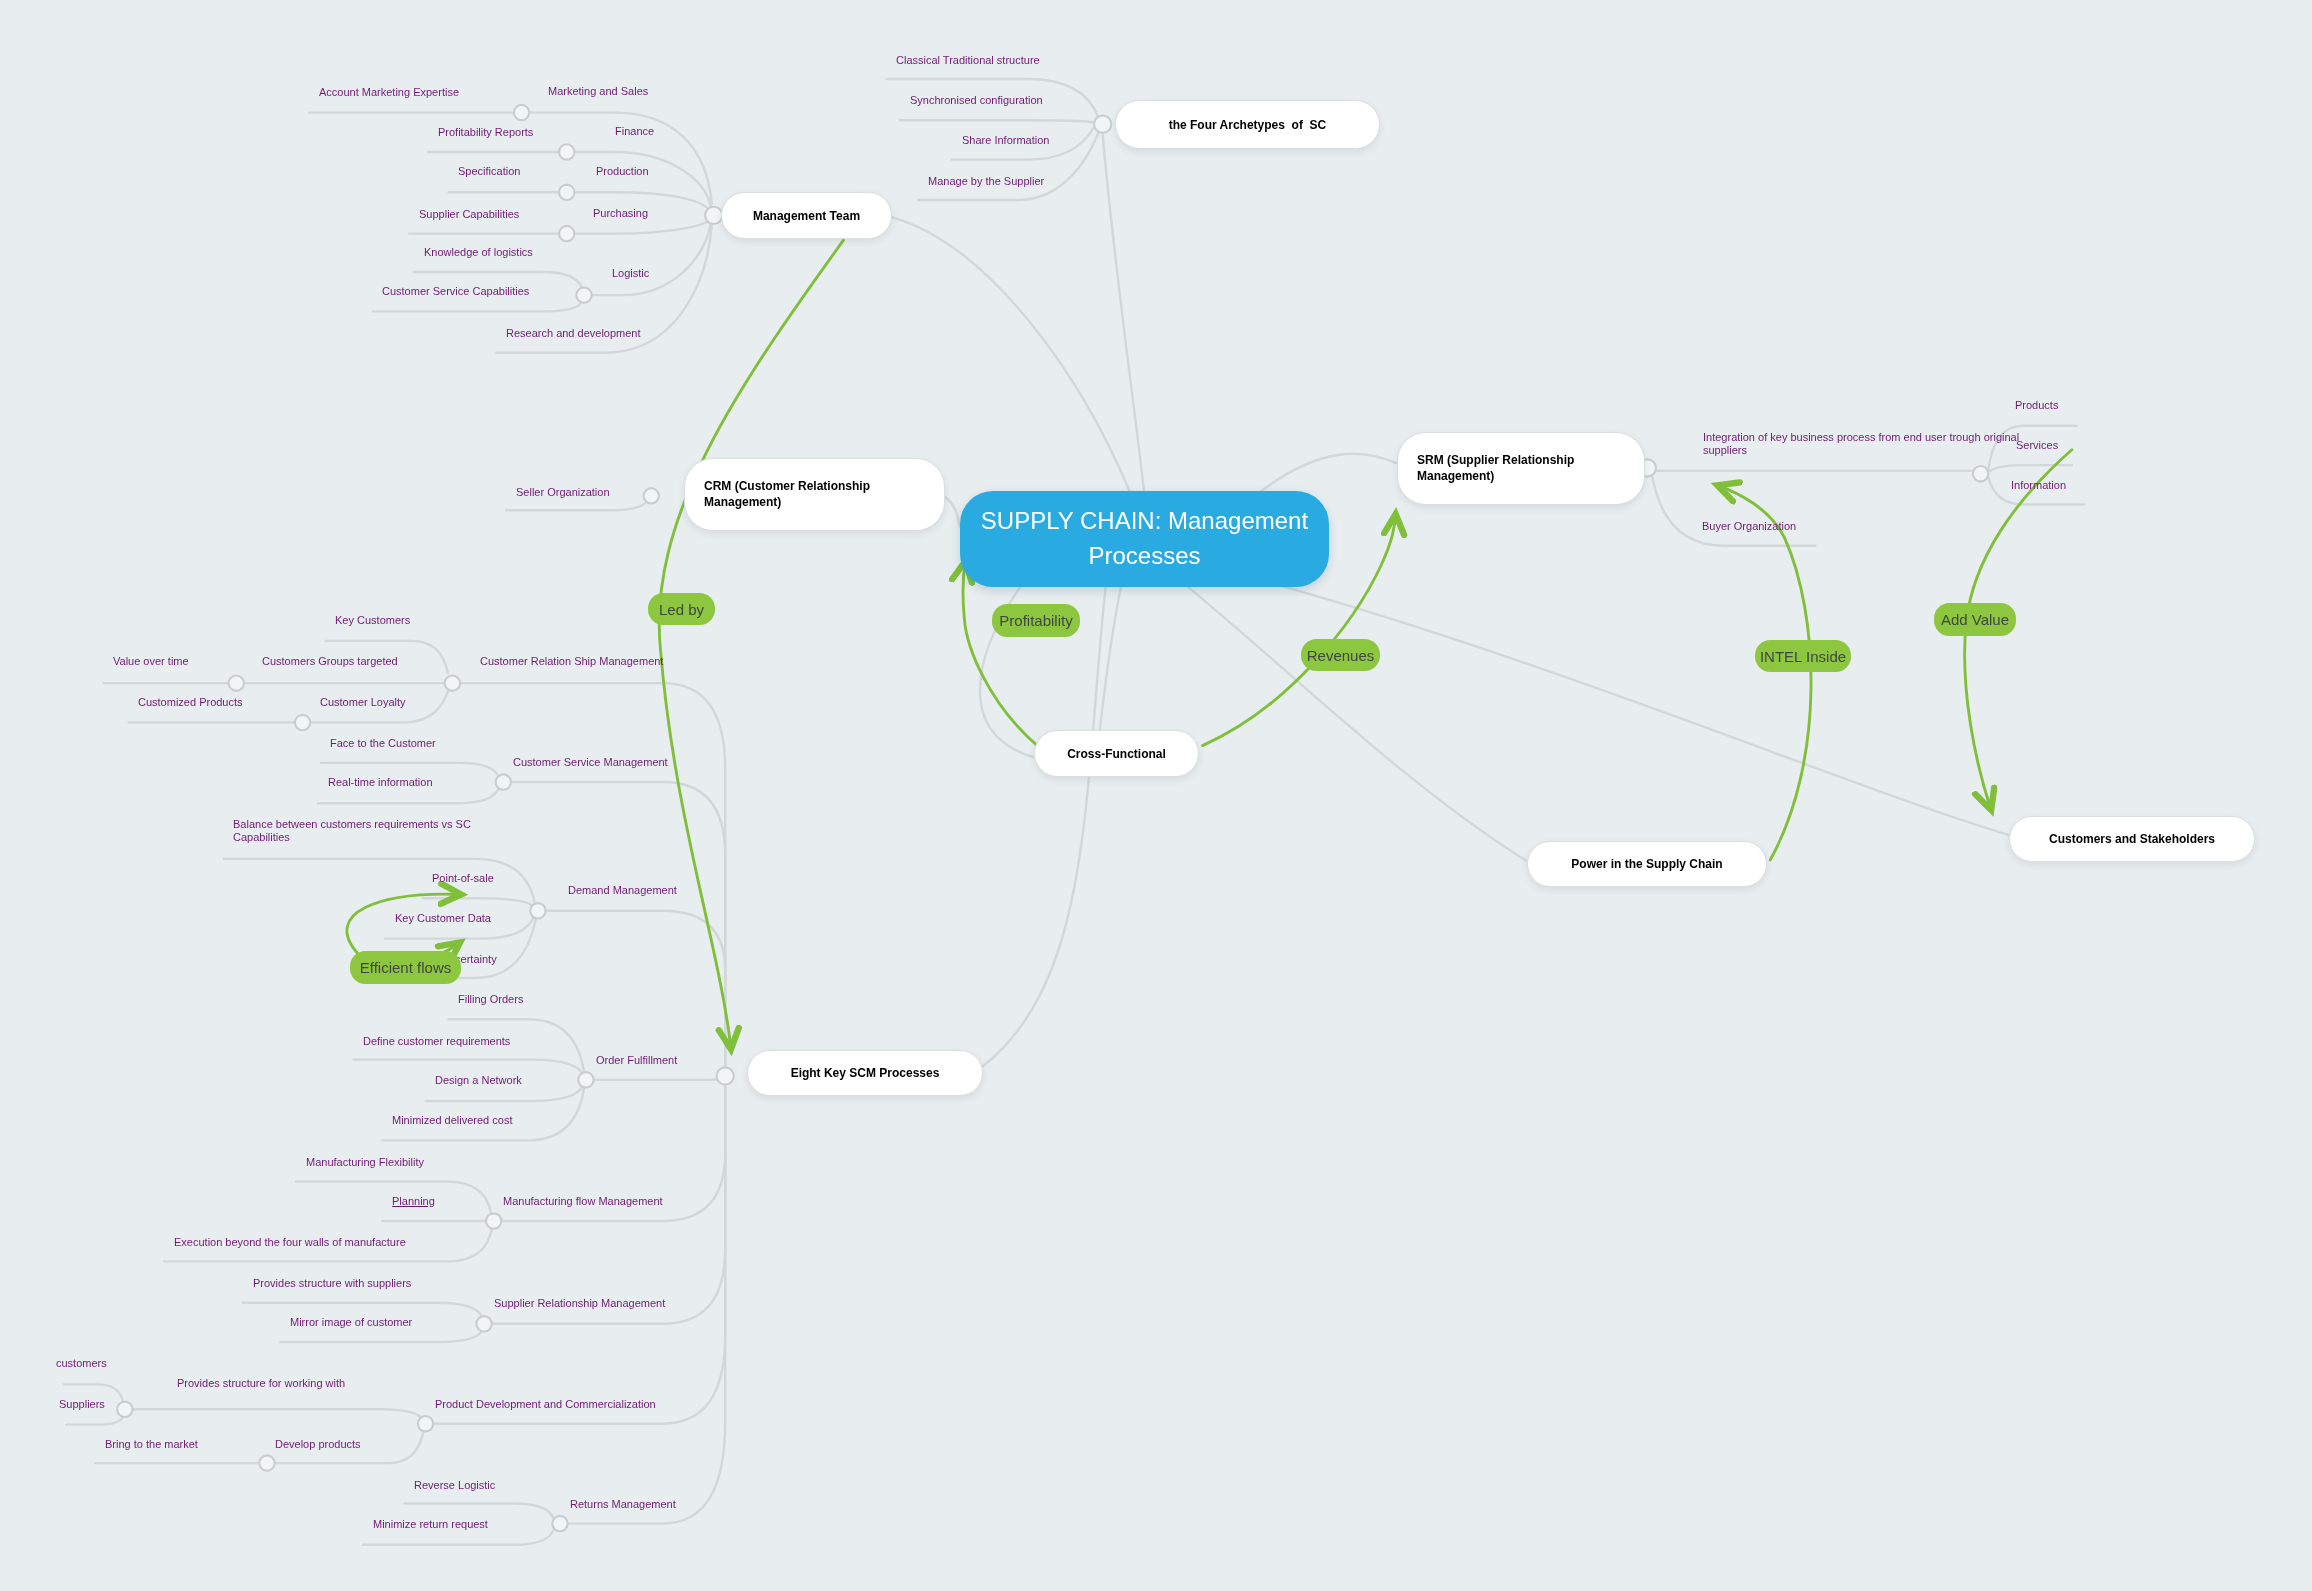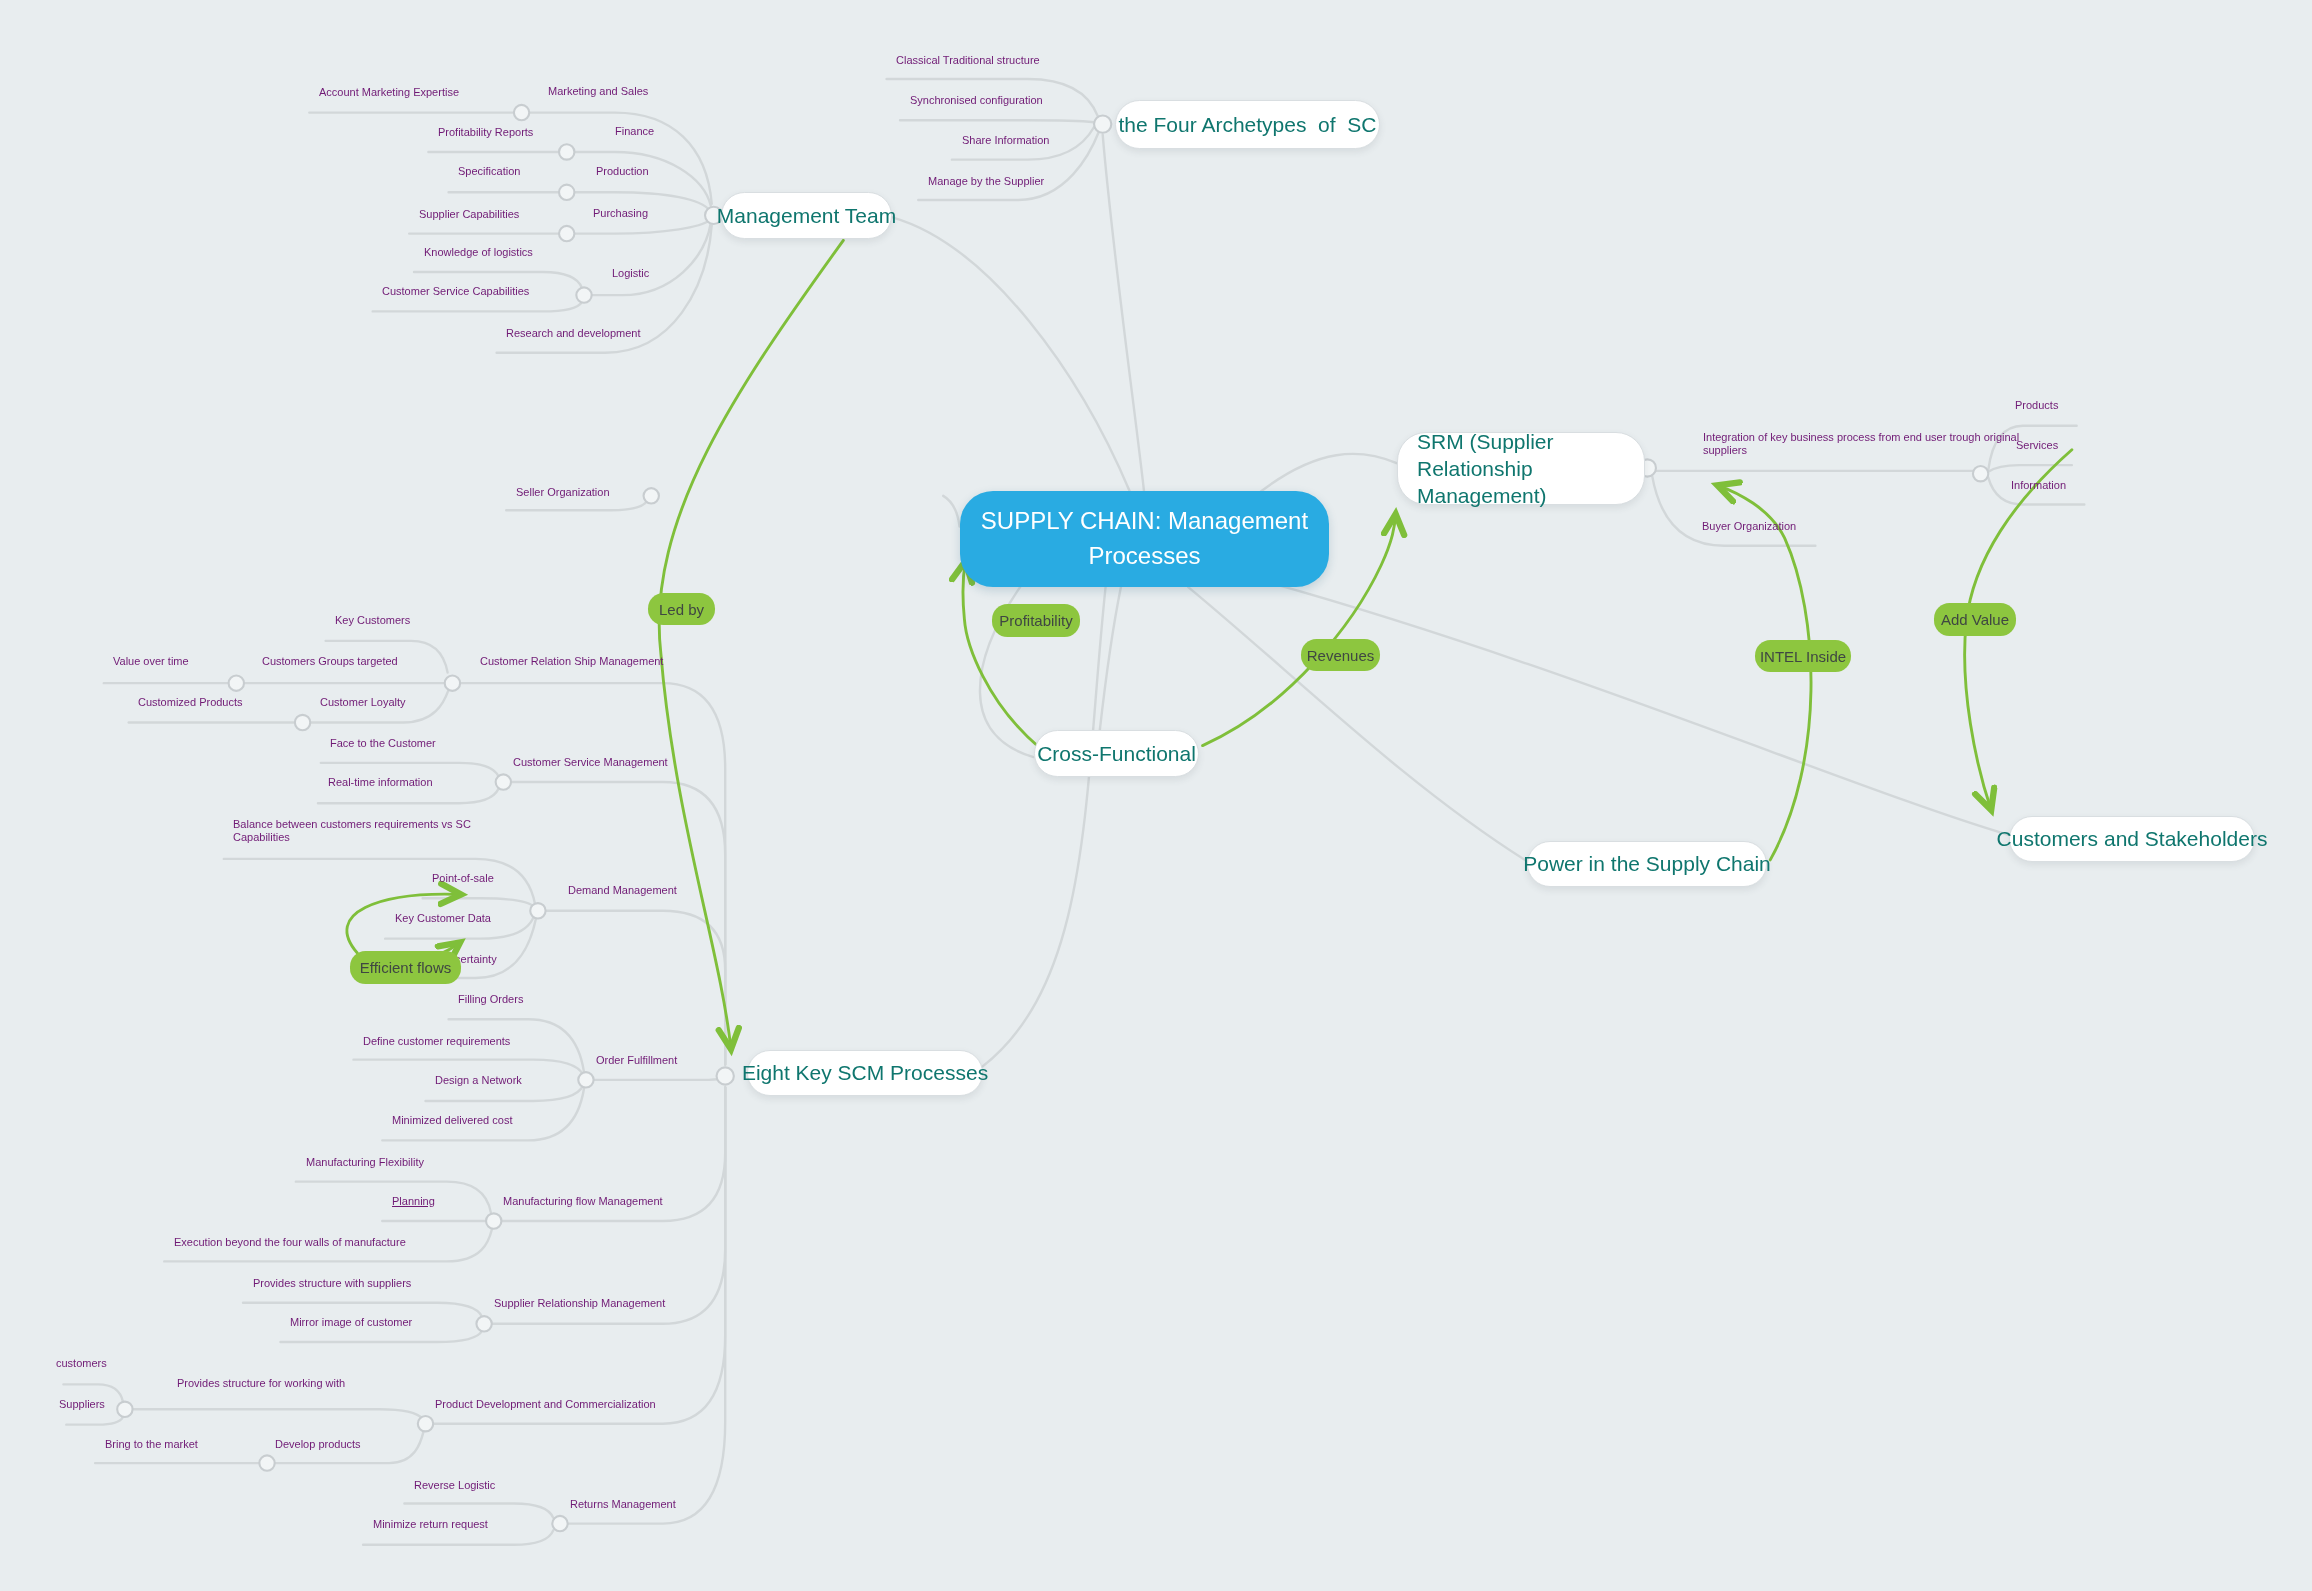--- a/index.html
+++ b/index.html
@@ -11,22 +11,22 @@
   #canvas{position:absolute;inset:0;width:2312px;height:1592px;}
   svg.wires{position:absolute;left:0;top:0;z-index:0;}
   .leaf{
     position:absolute;z-index:2;font-size:11px;color:#701a75;line-height:1.22;
     white-space:nowrap;
   }
   .leaf.wrap{white-space:normal;}
   .pill{
     position:absolute;z-index:3;background:#ffffff;border:1.9px solid #d9dee1;
     border-radius:38px;display:flex;align-items:center;justify-content:center;
-    font-size:21px;color:#0f766e;box-shadow:0 2.9px 7.7px rgba(60,70,80,.10);
-    white-space:pre;box-sizing:border-box;
+    font-size:12px;color:#000000;box-shadow:0 2.9px 7.7px rgba(60,70,80,.10);
+    white-space:pre;box-sizing:border-box;font-weight:bold;
   }
   .pill.two{
     justify-content:flex-start;padding:0 19px;white-space:normal;
     border-radius:29px;line-height:1.3;
   }
   .root{
     position:absolute;z-index:3;background:#29abe2;color:#ffffff;
     border-radius:33px;display:flex;align-items:center;justify-content:center;
     text-align:center;font-size:24px;line-height:1.45;padding:0 17.3px;
     box-shadow:0 3.8px 9.6px rgba(30,90,120,.18);box-sizing:border-box;
@@ -160,20 +160,21 @@
     <path d="M2157,468 C2098,520 2054,582 2047,648 C2040,716 2057,796 2073,843" marker-end="url(#ah)"></path>
     <path d="M372,992 C336,950 394,928 480,931" marker-end="url(#ah)"></path>
     <path d="M424,1006 C446,1000 464,992 479,981" marker-end="url(#ah)"></path>
   </g>
 </svg>
 
 <div class="root" style="left:960px;top:491px;width:369px;height:96px;">SUPPLY CHAIN: Management Processes</div>
 
 <div class="pill" style="left:721px;top:192px;width:171px;height:47px;">Management Team</div>
 <div class="pill" style="left:1115px;top:100px;width:265px;height:49px;">the Four Archetypes  of  SC</div>
+<div class="pill two" style="left:684px;top:458px;width:261px;height:73px;">CRM (Customer Relationship Management)</div>
 <div class="pill two" style="left:1397px;top:432px;width:248px;height:73px;">SRM (Supplier Relationship Management)</div>
 <div class="pill" style="left:1034px;top:730px;width:165px;height:47px;">Cross-Functional</div>
 <div class="pill" style="left:1527px;top:841px;width:240px;height:46px;">Power in the Supply Chain</div>
 <div class="pill" style="left:2009px;top:816px;width:246px;height:46px;">Customers and Stakeholders</div>
 <div class="pill" style="left:747px;top:1050px;width:236px;height:46px;">Eight Key SCM Processes</div>
 
 <div class="leaf" style="left:548px;top:85px;">Marketing and Sales</div>
 <div class="leaf" style="left:319px;top:86px;">Account Marketing Expertise</div>
 <div class="leaf" style="left:615px;top:125px;text-align:right;">Finance</div>
 <div class="leaf" style="left:438px;top:126px;">Profitability Reports</div>

